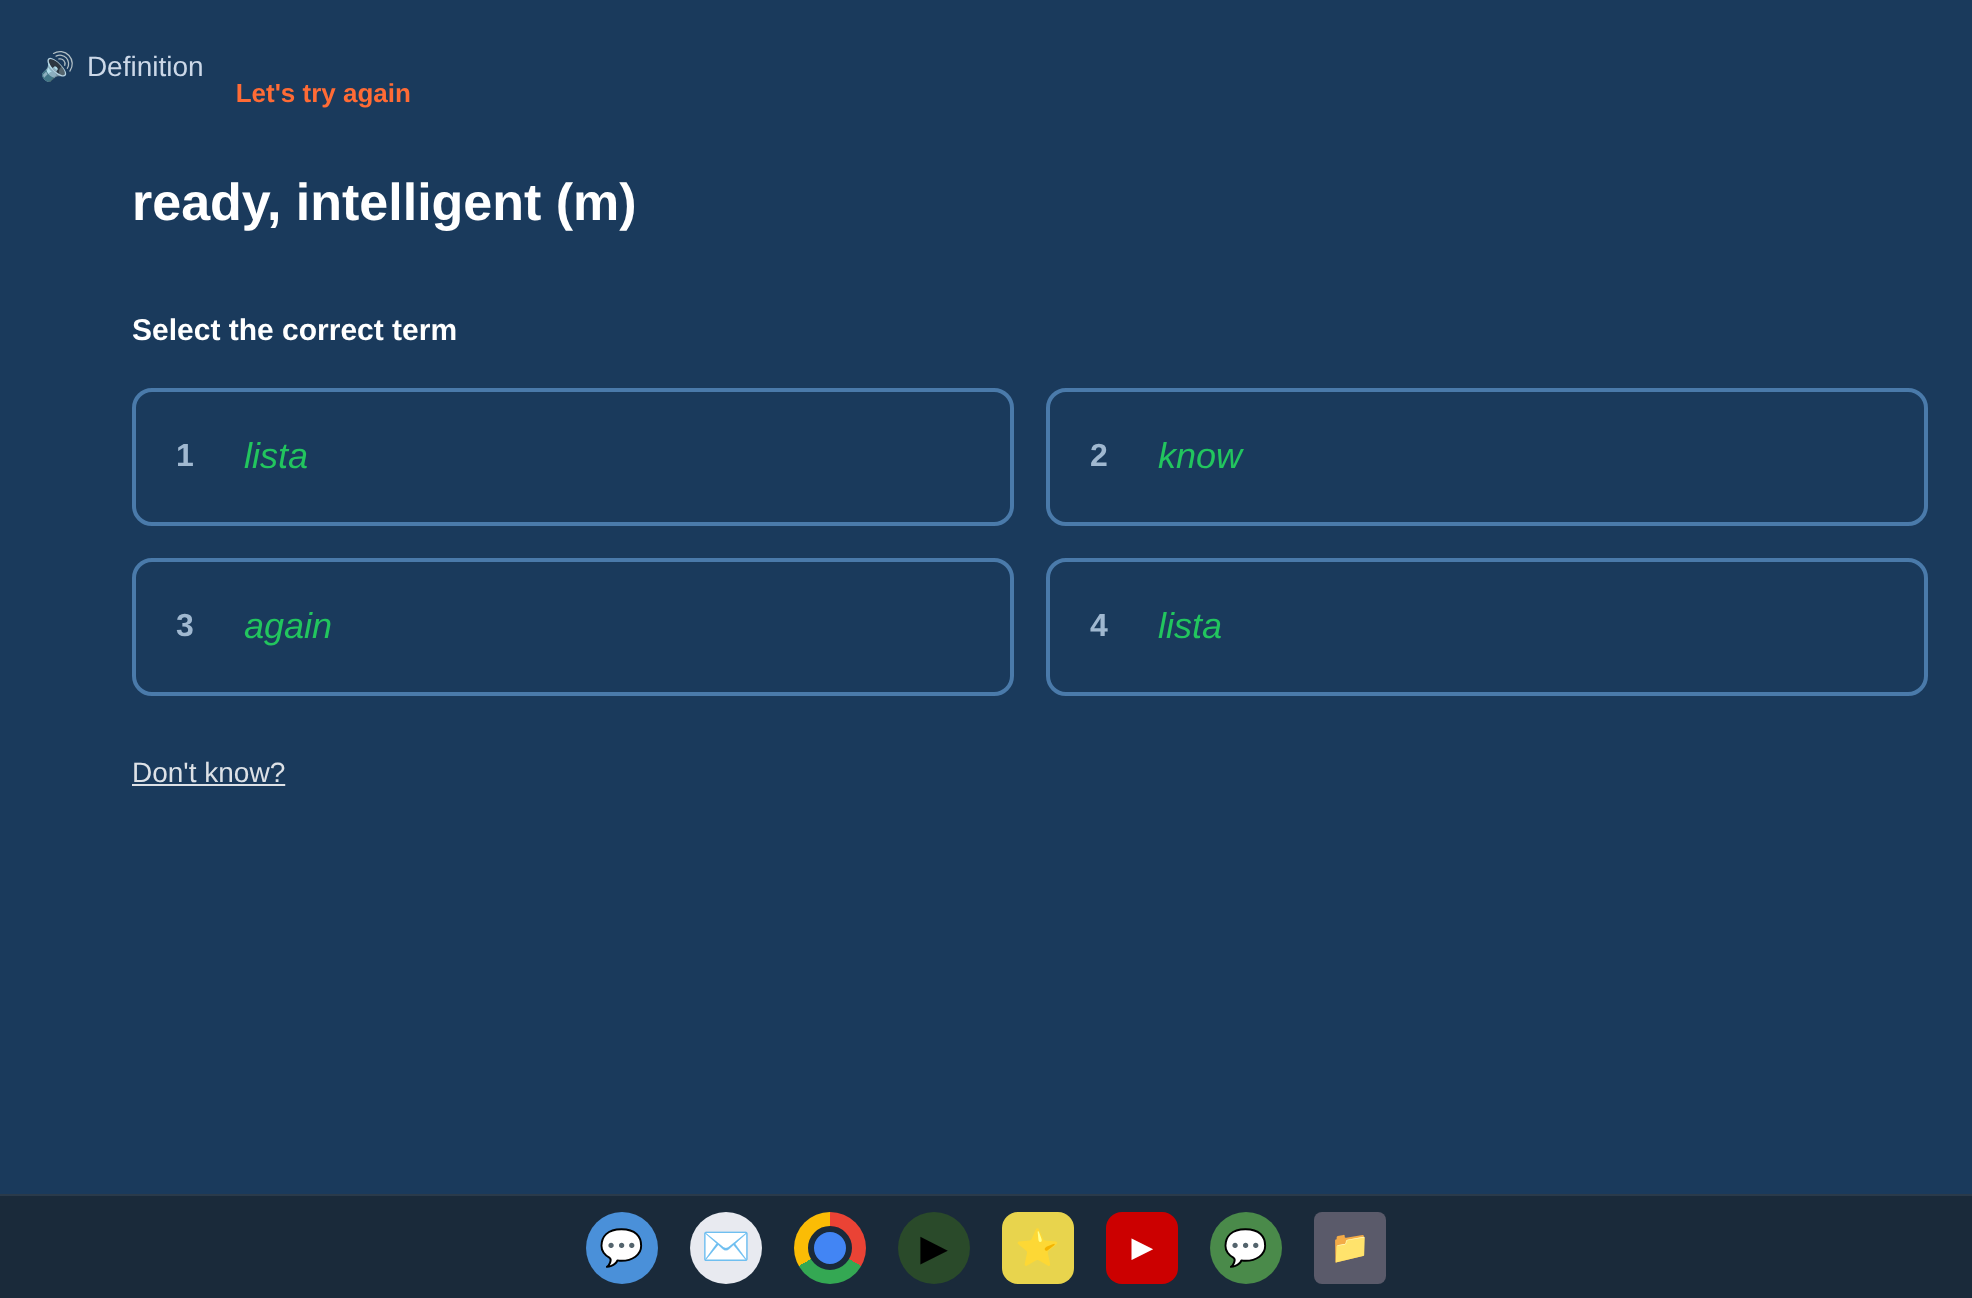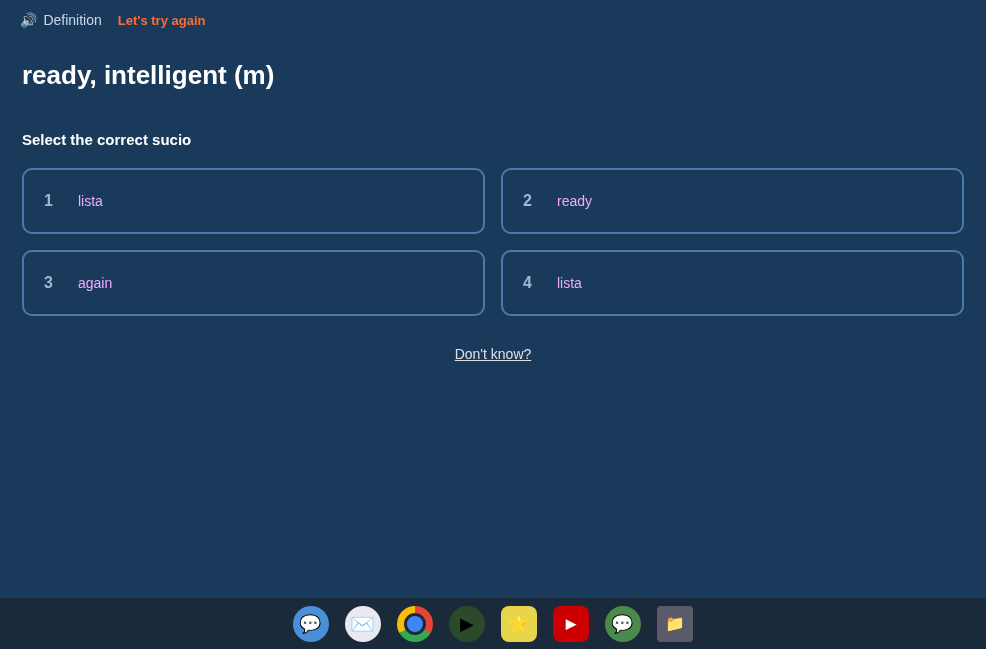--- a/index.html
+++ b/index.html
@@ -35,25 +35,27 @@
       font-size: 14px;
     }
 
     .lets-try-again {
       background: transparent;
       border: none;
       color: #ff6b35;
       font-size: 13px;
       font-weight: bold;
       cursor: pointer;
+      margin-top: 27px;
     }
 
     
     .main-content {
       padding: 20px 22px;
+      margin-left: 44px;
     }
 
     .term-definition {
       color: #ffffff;
       font-size: 26px;
       font-weight: bold;
       margin-bottom: 40px;
     }
 
     .select-label {
@@ -87,29 +89,30 @@
     }
 
     .answer-num {
       color: #a0b8d0;
       font-size: 16px;
       font-weight: bold;
       min-width: 18px;
     }
 
     .answer-text {
-      color: #f0abfc;
-      font-size: 14px;
+      color: #22c55e;
+      font-size: 18px;
       font-weight: 500;
+      font-style: italic;
     }
 
     
     .dont-know-row {
       display: flex;
-      justify-content: center;
+      justify-content: flex-start;
       margin-top: 10px;
     }
 
     .dont-know-btn {
       background: transparent;
       border: none;
       color: #ffffff;
       font-size: 14px;
       cursor: pointer;
       text-decoration: underline;
@@ -177,30 +180,30 @@
   <div class="definition-tab">
     <span class="speaker-icon">🔊</span>
     <span>Definition</span>
   </div>
   <button class="lets-try-again">Let's try again</button>
 </div>
 
 <div class="main-content">
   <div class="term-definition">ready, intelligent (m)</div>
 
-  <div class="select-label">Select the correct sucio</div>
+  <div class="select-label">Select the correct term</div>
 
   <div class="answer-grid">
     <button class="answer-btn">
       <span class="answer-num">1</span>
       <span class="answer-text">lista</span>
     </button>
     <button class="answer-btn">
       <span class="answer-num">2</span>
-      <span class="answer-text">ready</span>
+      <span class="answer-text">know</span>
     </button>
     <button class="answer-btn">
       <span class="answer-num">3</span>
       <span class="answer-text">again</span>
     </button>
     <button class="answer-btn">
       <span class="answer-num">4</span>
       <span class="answer-text">lista</span>
     </button>
   </div>

